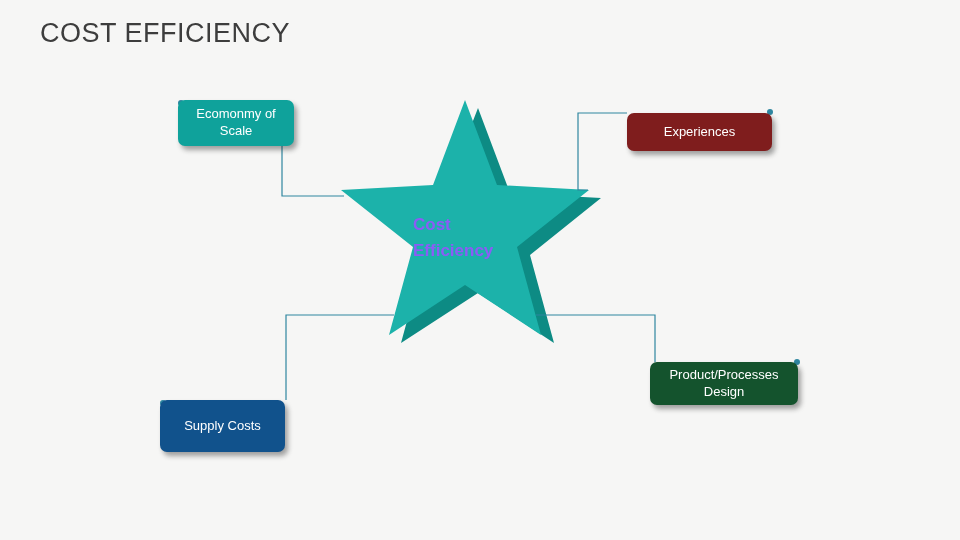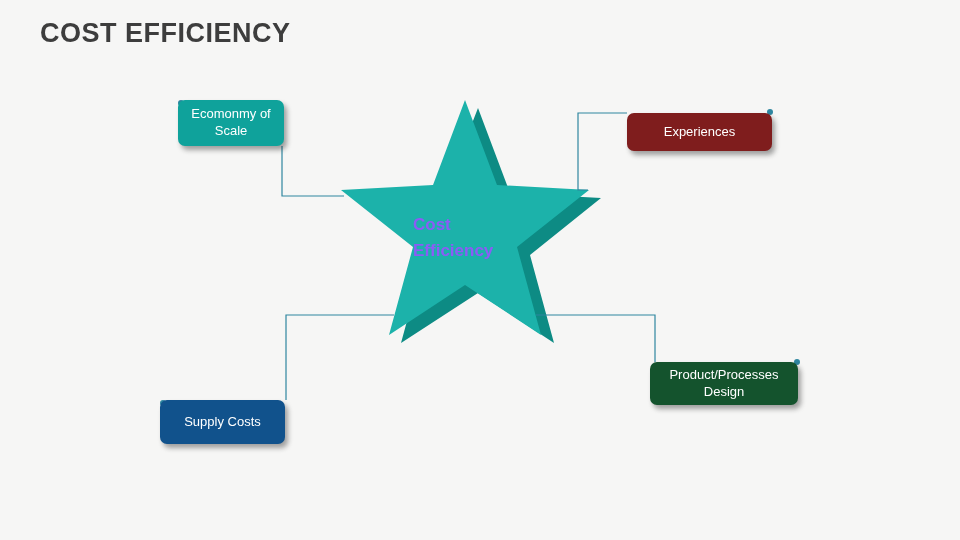--- a/index.html
+++ b/index.html
@@ -6,42 +6,42 @@
   body{
     width:960px;height:540px;
     background:#f6f6f5;
     font-family:"Liberation Sans", sans-serif;
     position:relative;overflow:hidden;
   }
   .slide{position:absolute;inset:0;width:960px;height:540px;}
 
   .title{
     position:absolute;left:40px;top:18px;
-    font-size:27px;font-weight:bold;color:#3d3d3d;
+    font-size:27px;font-weight:normal;color:#3d3d3d;
     letter-spacing:.5px;
   }
 
   svg.diagram{position:absolute;left:0;top:0;}
 
   .star-label{
     position:absolute;left:413px;top:212px;width:104px;
     text-align:left;color:#8b5cf6;font-weight:bold;
     font-size:17px;line-height:1.55;
   }
 
   .node{
     position:absolute;color:#ffffff;text-align:center;
     border-radius:7px;display:flex;align-items:center;justify-content:center;
     font-size:13px;line-height:1.3;font-weight:normal;
     padding:4px 8px;box-sizing:border-box;
     box-shadow:3px 4px 5px rgba(30,30,30,.40);
   }
-  .node-economy   {left:178px;top:100px;width:106px;height:46px;background:#0fa29b;}
+  .node-economy   {left:178px;top:100px;width:116px;height:46px;background:#0fa29b;}
   .node-experiences{left:627px;top:113px;width:145px;height:38px;background:#7f1d1d;}
-  .node-supply    {left:160px;top:400px;width:125px;height:44px;background:#11528c;}
+  .node-supply    {left:160px;top:400px;width:125px;height:52px;background:#11528c;}
   .node-product   {left:650px;top:362px;width:148px;height:43px;background:#14532d;}
 </style>
 </head>
 <body>
 
 <div class="slide">
 
   <div class="title">COST EFFICIENCY</div>
 
   <svg class="diagram" width="960" height="540" viewBox="0 0 960 540">

